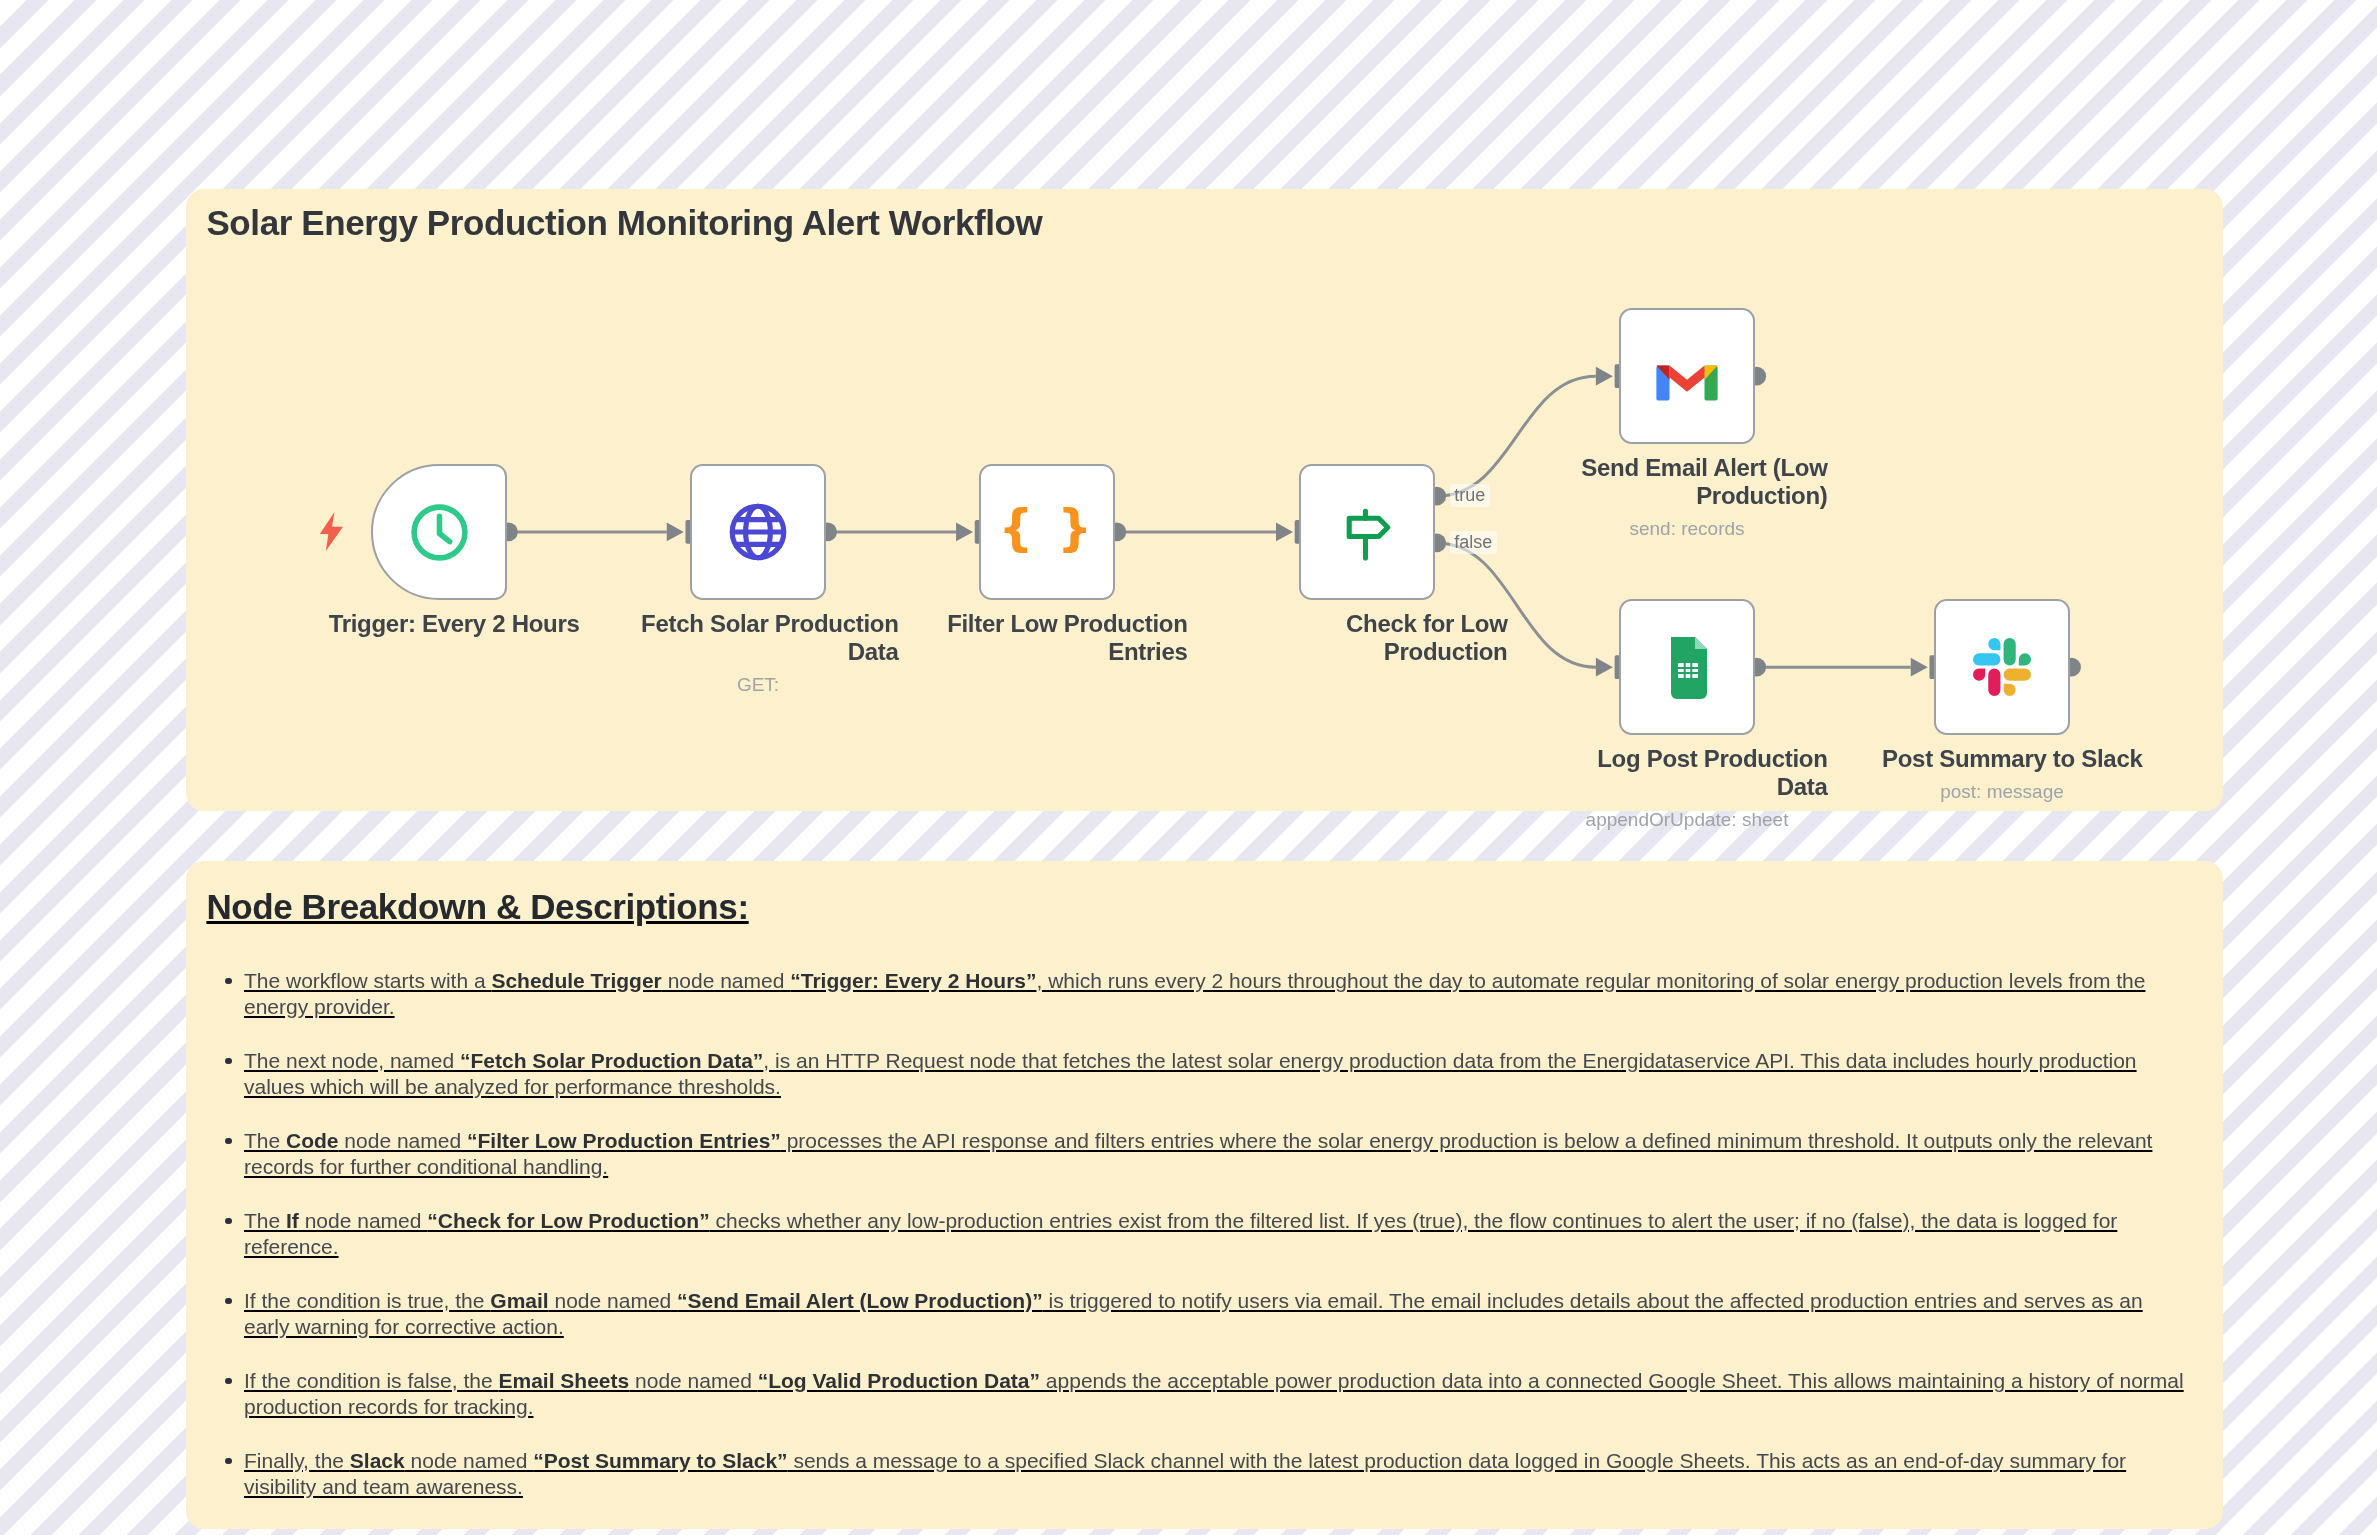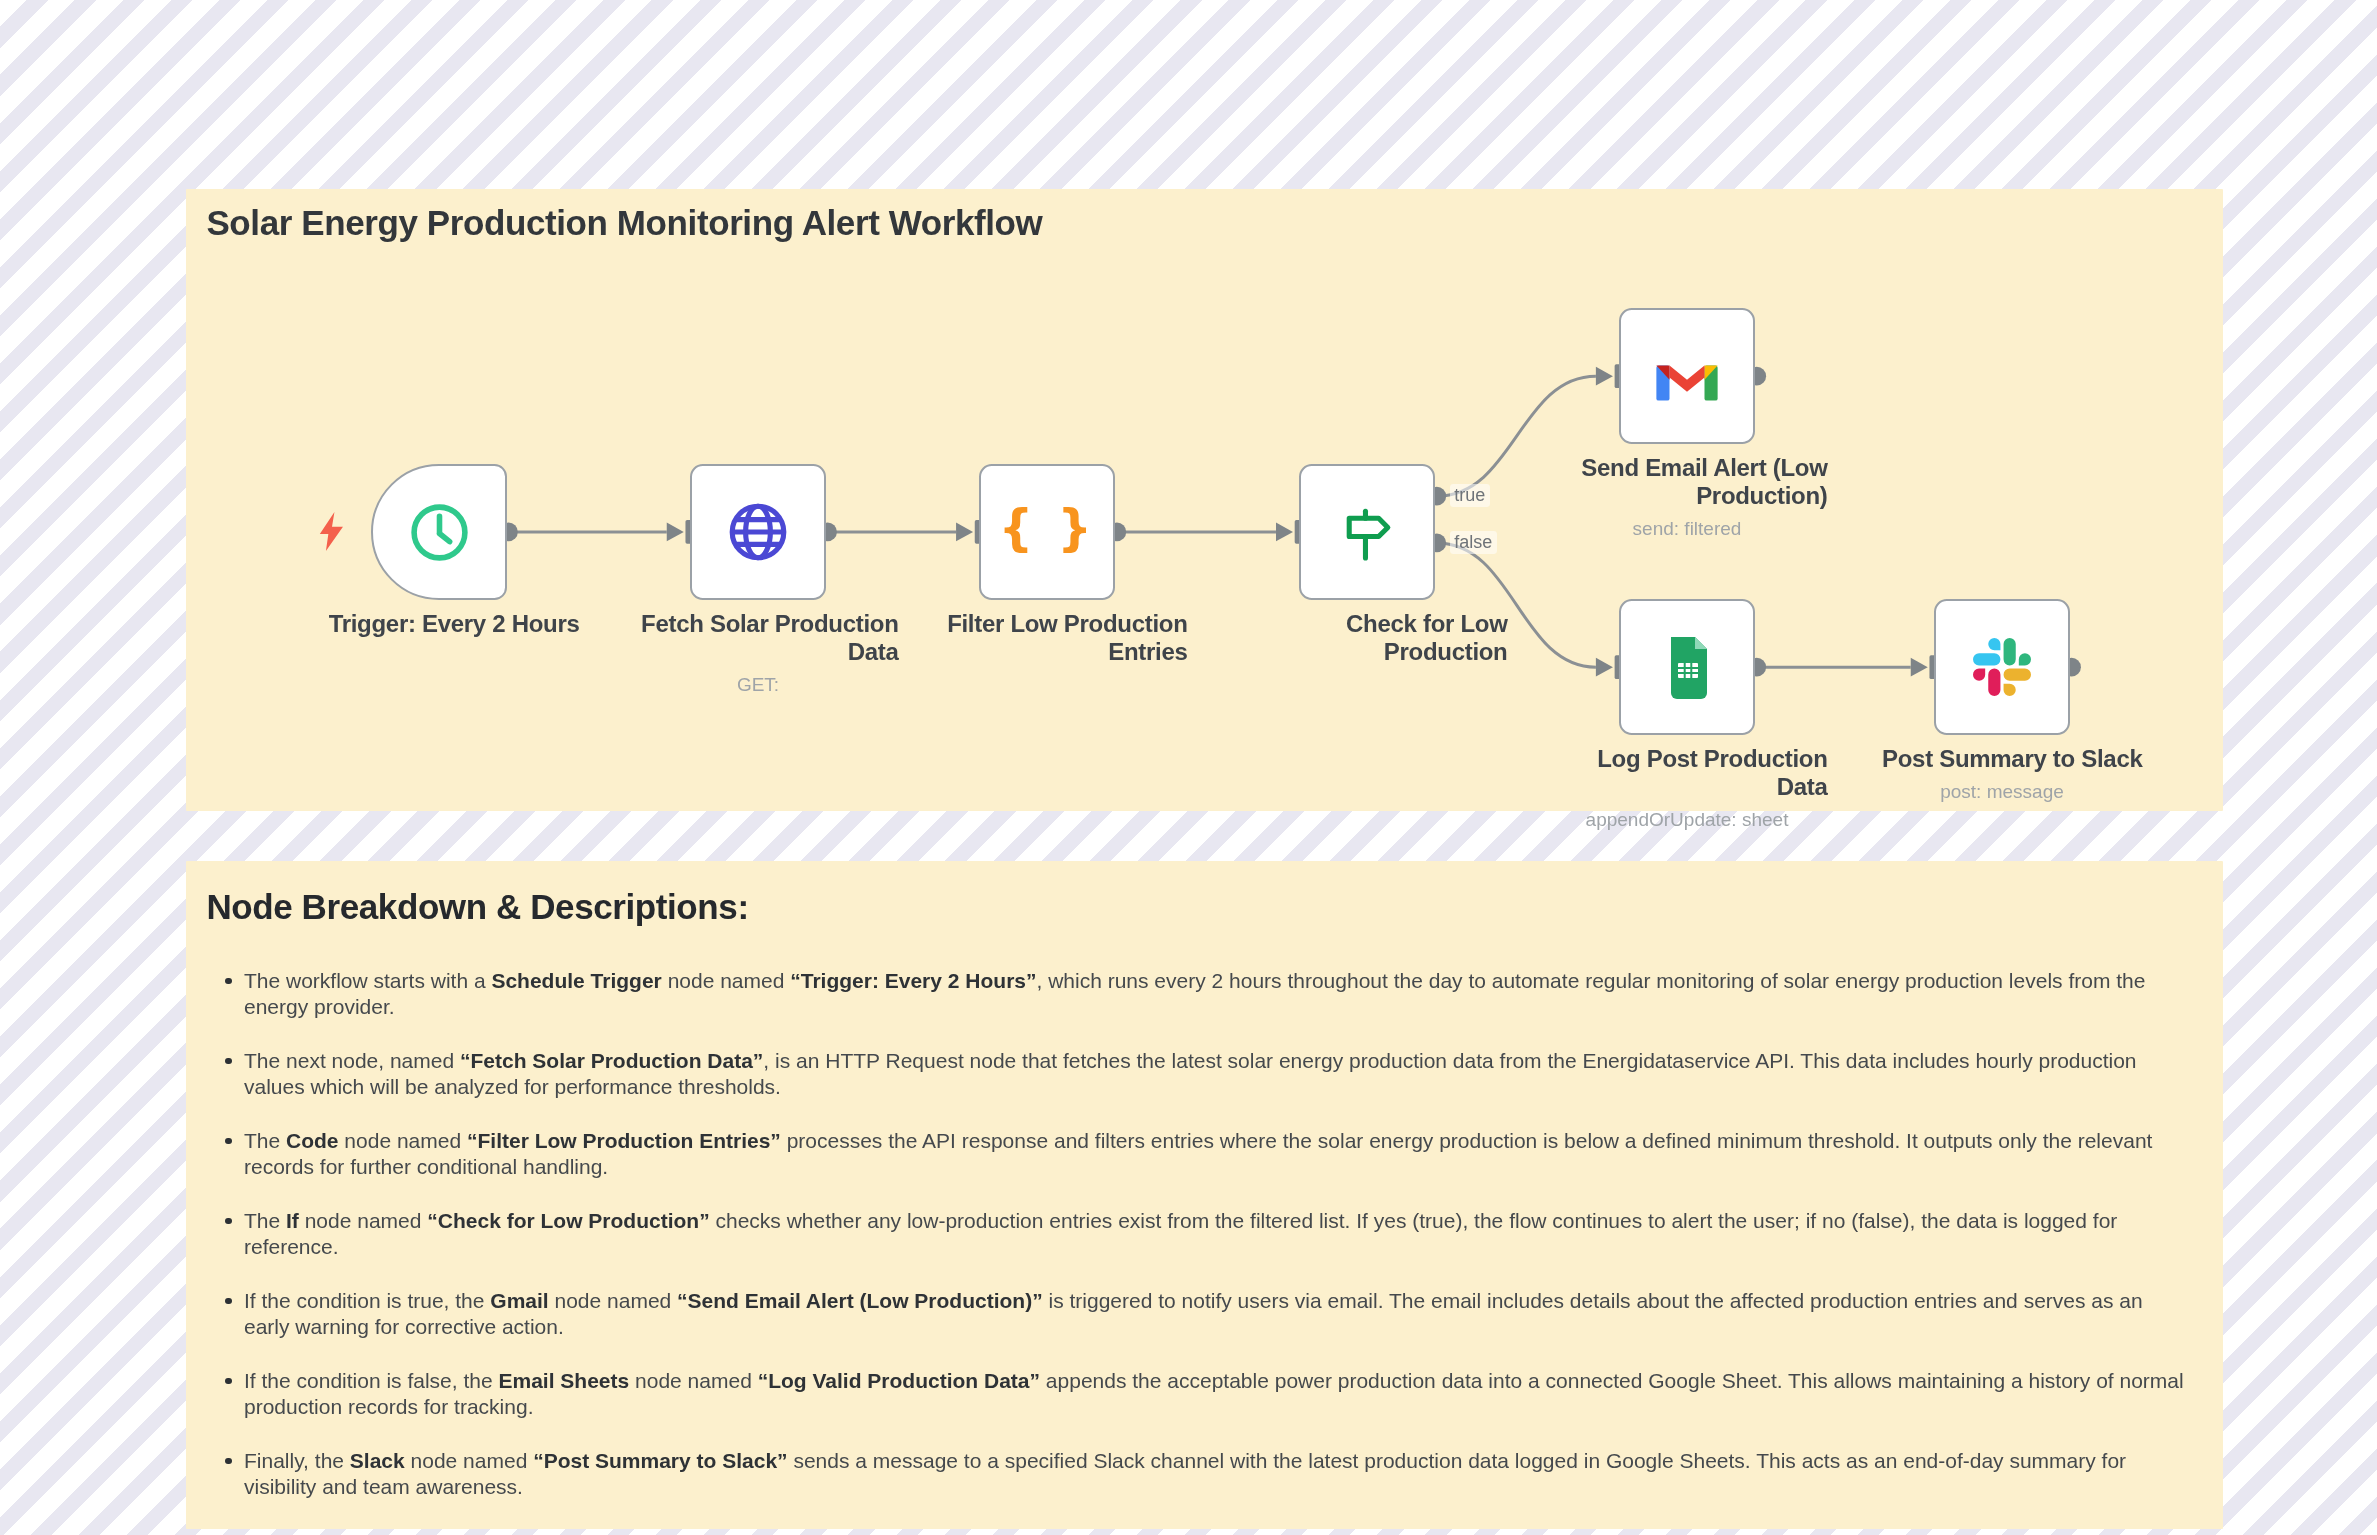--- a/index.html
+++ b/index.html
@@ -3,21 +3,21 @@
 <meta charset="utf-8">
 <style>
   html,body{margin:0;padding:0;background:#fff;}
   body{font-family:"Liberation Sans",sans-serif;-webkit-font-smoothing:antialiased;}
   #stage{
     position:relative;width:2377px;height:1536px;overflow:hidden;
     background:repeating-linear-gradient(135deg,#ffffff 0 19px,#E8E7F1 19px 34px);
   }
   .panel{
     position:absolute;left:186px;width:2037px;
-    background:#FCF0CD;border-radius:1px;
+    background:#FCF0CD;border-radius:18px;text-decoration:underline;
   }
   #workflow-panel{top:189px;height:622px;}
   #breakdown-panel{top:861px;height:668px;overflow:hidden;}
   .wf-title{
     position:absolute;left:20.4px;top:13.6px;
     font-size:35px;font-weight:700;color:#33373B;letter-spacing:-0.4px;
   }
   .conn-svg{position:absolute;left:0;top:0;width:2037px;height:622px;}
   .node-group{position:absolute;width:136px;}
   .node-box{
@@ -162,21 +162,21 @@
       <div class="node-box">
         <svg width="70" height="53" viewBox="0 0 64 48">
           <rect x="4" y="14" width="12" height="32" rx="2" fill="#4285F4"></rect>
           <rect x="48" y="14" width="12" height="32" rx="2" fill="#34A853"></rect>
           <polygon points="4,14 16,14 16,27" fill="#C5221F"></polygon>
           <polygon points="60,14 48,14 48,27" fill="#FBBC04"></polygon>
           <polygon points="16,14 32,27 48,14 48,25 32,38 16,25" fill="#EA4335"></polygon>
         </svg>
       </div>
       <div class="node-label">Send Email Alert (Low Production)</div>
-      <div class="node-subtitle sub-2line">send: filtered</div>
+      <div class="node-subtitle sub-2line">send: records</div>
     </div>
 
     <div class="node-group" style="left:1433px;top:410px">
       <div class="node-box">
         <svg width="56" height="68" viewBox="0 0 56 68">
           <path d="M12 4 h24 l12 12 v44 a6 6 0 0 1 -6 6 H18 a6 6 0 0 1 -6 -6 Z" fill="#21A464"></path>
           <path d="M36 4 l12 12 H36 Z" fill="#8FD9B8"></path>
           <rect x="19" y="30" width="20" height="15" rx="1" fill="#ffffff"></rect>
           <path d="M25.7 30 V45 M32.3 30 V45 M19 35 H39 M19 40 H39" stroke="#21A464" stroke-width="2" fill="none"></path>
         </svg>

